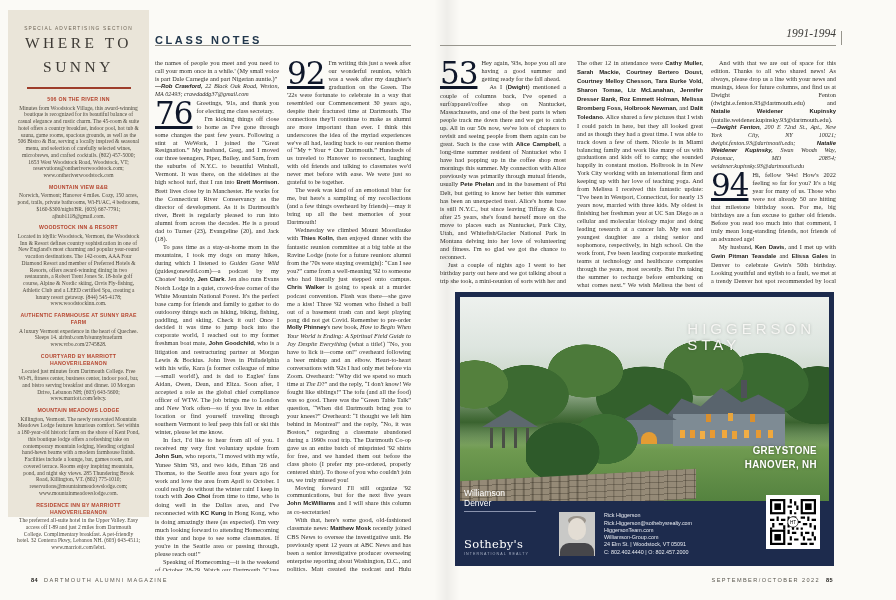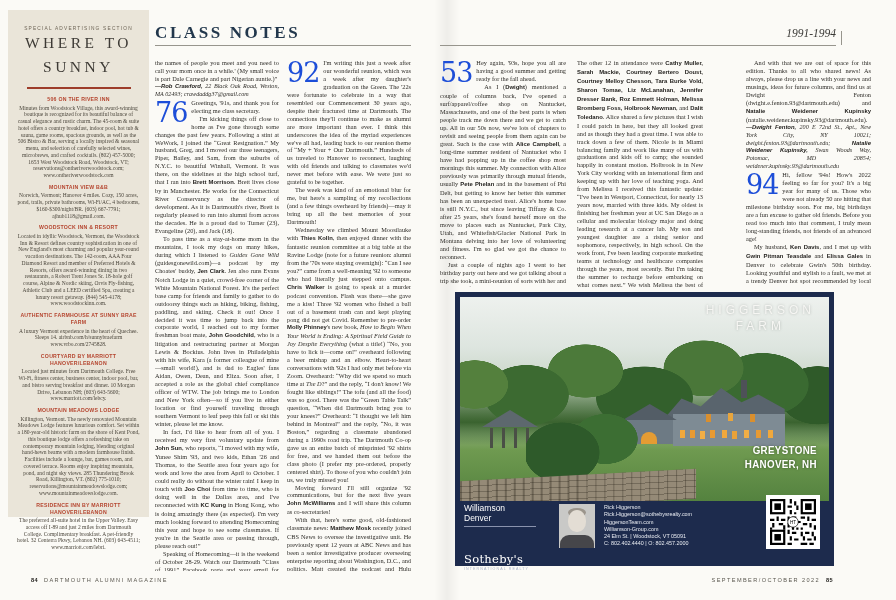--- a/index.html
+++ b/index.html
@@ -14,44 +14,44 @@
   .sb-eyebrow{font-family:"Liberation Sans",sans-serif;font-size:4.8px;
     letter-spacing:1.2px;color:#6e6557;}
   .sb-title{font-family:Liberation Serif, serif;font-size:15.5px;letter-spacing:3.5px;
     color:#3d3a35;line-height:1.55;font-weight:400;}
   .sb-rule{width:104px;margin:8px auto 7px;border-top:2.5px solid #9e3d2b;}
   .sb-name{font-family:"Liberation Sans",sans-serif;font-weight:700;font-size:5.2px;
     letter-spacing:.25px;color:#b5452f;margin:5px 0 1.5px;line-height:1.35;}
   .sb-body{font-size:5.5px;line-height:6.75px;color:#4b463c;}
 
   
-  .masthead{position:absolute;left:155px;top:23px;font-family:Liberation Serif, serif;
-    font-weight:700;font-size:17px;letter-spacing:2.6px;color:#22374c;}
+  .masthead{position:absolute;left:155px;top:34px;font-family:Liberation Sans, sans-serif;
+    font-weight:700;font-size:11px;letter-spacing:2.6px;color:#22374c;}
   .rule-left{position:absolute;left:155px;top:45px;width:256px;border-top:1px solid #97958d;}
   .rule-right{position:absolute;left:440px;top:45px;width:396px;border-top:1px solid #97958d;}
   .years{position:absolute;left:740px;top:27px;width:96px;text-align:right;
     font-style:italic;font-size:11.5px;color:#3b3a37;}
   .year-tick{position:absolute;left:841px;top:31px;height:14px;border-left:1px solid #97958d;}
 
   
   .col{position:absolute;top:59px;font-size:6.3px;line-height:7.95px;text-align:justify;
     color:#2e2c28;overflow:hidden;}
   .col p{margin:0;text-indent:8px;}
   .col p.noindent{text-indent:0;}
   .col b{font-family:"Liberation Sans",sans-serif;font-size:5.9px;font-weight:700;color:#1f1d1a;}
   .col i{font-style:italic;}
   .sig{font-size:6.1px;}
   .sig b{font-style:italic;}
-  .numeral{float:left;font-family:"DejaVu Serif",serif;font-size:27px;line-height:24px;
-    margin:2px 4px 0 0;color:#1d4ed8;letter-spacing:-1px;}
+  .numeral{float:left;font-family:"DejaVu Serif",serif;font-size:31px;line-height:24px;
+    margin:2px 4px 0 0;color:#0f172a;letter-spacing:-1px;text-decoration:underline;}
   #c1{left:155px;width:124px;height:512px;}
   #c2{left:287px;width:124px;height:512px;}
   #c3{left:440px;width:126px;height:228px;}
   #c4{left:577px;width:126px;height:228px;}
-  #c5{left:746px;width:125px;height:228px;}
+  #c5{left:711px;width:125px;height:228px;}
 
   
   .folio{position:absolute;top:577px;font-family:"Liberation Sans",sans-serif;
     font-size:5.6px;letter-spacing:1.4px;color:#5a574f;}
   .folio b{color:#23211e;letter-spacing:.4px;margin:0 3px;}
   .folio-left{left:28px;}
   .folio-right{left:620px;width:216px;text-align:right;}
 
   
   .ad{position:absolute;left:455px;top:292px;width:379px;height:274px;
@@ -87,29 +87,29 @@
   .g-roof{position:absolute;left:-4px;bottom:26px;width:54px;height:16px;background:#535d66;
     clip-path:polygon(0 100%,50% 0,100% 100%);}
   .g-door{position:absolute;left:14px;bottom:2px;width:16px;height:12px;
     background:#e59c33;border-radius:8px 8px 0 0;}
   .gazebo{position:absolute;left:6%;bottom:24%;width:56px;height:42px;}
   .gz-roof{position:absolute;left:0;top:0;width:0;height:0;
     border-left:28px solid transparent;border-right:28px solid transparent;
     border-bottom:17px solid #5d686e;}
   .gz-base{position:absolute;left:8px;top:18px;width:40px;height:20px;
     background:repeating-linear-gradient(90deg,#4a4f46 0 3px,rgba(0,0,0,0) 3px 12px);}
-  .ad-team{position:absolute;top:5px;right:14px;text-align:center;color:#f6f6f3;
-    font-family:"Liberation Sans",sans-serif;letter-spacing:4px;font-size:12px;
+  .ad-team{position:absolute;top:24px;right:14px;text-align:left;color:#f6f6f3;
+    font-family:"Liberation Sans",sans-serif;letter-spacing:4px;font-size:15px;
     line-height:16px;text-shadow:0 0 3px rgba(0,0,0,.25);}
   .ad-prop{position:absolute;right:12px;bottom:30px;text-align:right;color:#fff;
     font-family:"Liberation Sans",sans-serif;font-weight:700;font-size:11.5px;
     letter-spacing:.4px;line-height:13.5px;transform:scaleX(.85);transform-origin:right;
     text-shadow:0 0 3px rgba(0,0,0,.45);}
-  .ad-bar{position:relative;height:55px;display:flex;align-items:flex-start;gap:9px;
-    padding:3px 4px 0 4px;box-sizing:border-box;}
+  .ad-bar{position:relative;height:55px;display:flex;align-items:flex-end;gap:9px;
+    padding:18px 4px 0 4px;box-sizing:border-box;}
   .brand{width:86px;color:#fff;font-family:"Liberation Sans",sans-serif;flex-shrink:0;}
   .brand-top{font-size:8.5px;line-height:9.5px;}
   .brand-rule{border-top:.8px solid #8a93ad;margin:3px 0 2px;width:72px;}
   .brand-sotheby{font-family:"DejaVu Serif",serif;font-size:11.5px;letter-spacing:.3px;margin-top:25px;}
   .brand-sub{font-size:3.6px;letter-spacing:1.1px;color:#aab3c6;margin-top:1px;}
   .headshot{width:36px;height:44px;background:#c9c9c7;position:relative;overflow:hidden;flex-shrink:0;}
   .hs-hair{position:absolute;left:9px;top:4px;width:18px;height:9px;border-radius:50%;background:#9b958c;}
   .hs-face{position:absolute;left:9px;top:6px;width:18px;height:22px;
     border-radius:50% 50% 46% 46%;background:#e3ddd4;}
   .hs-suit{position:absolute;bottom:-2px;left:1px;right:1px;height:15px;
@@ -231,21 +231,21 @@
         <div class="g-door"></div>
       </div>
       <div class="gazebo">
         <div class="gz-roof"></div>
         <div class="gz-base"></div>
       </div>
       <div class="fg-tree"></div>
       <div class="wall"></div>
       <div class="ad-team">
         <span>HIGGERSON</span><br>
-        <span>FARM</span>
+        <span>STAY</span>
       </div>
       <div class="ad-prop">
         <span>GREYSTONE</span><br>
         <span>HANOVER, NH</span>
       </div>
     </div>
     <div class="ad-bar">
       <div class="brand">
         <div class="brand-top">
           <span>Williamson</span><br>

